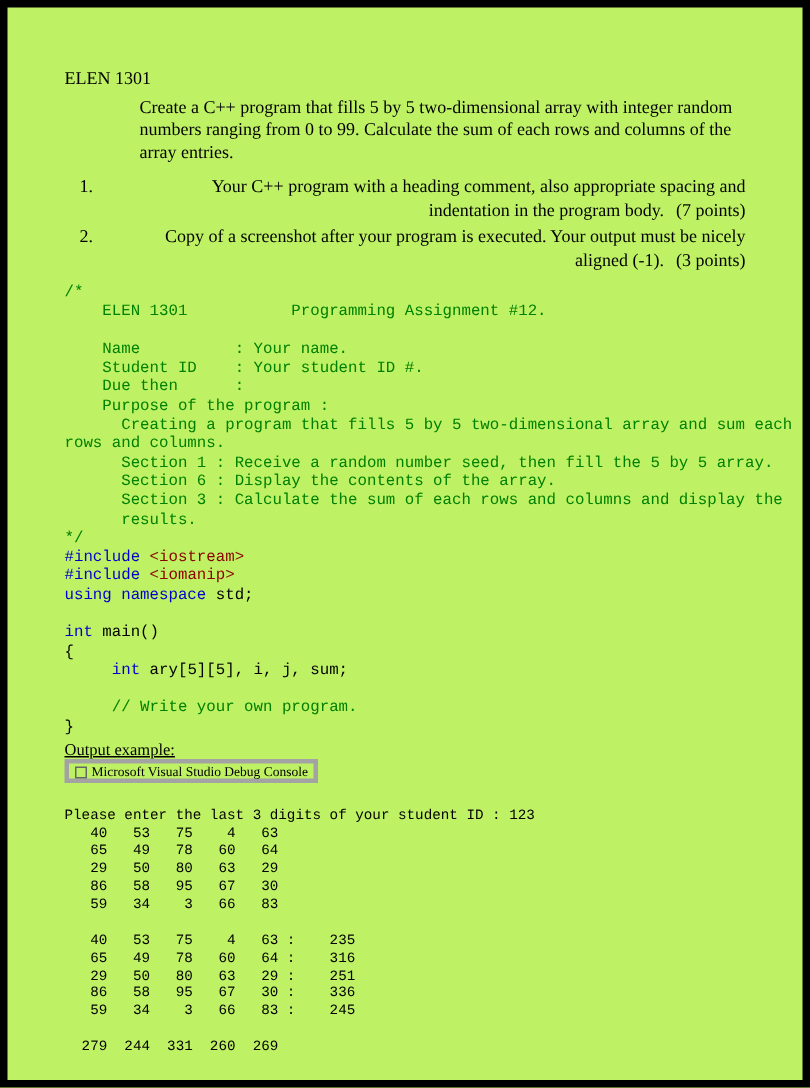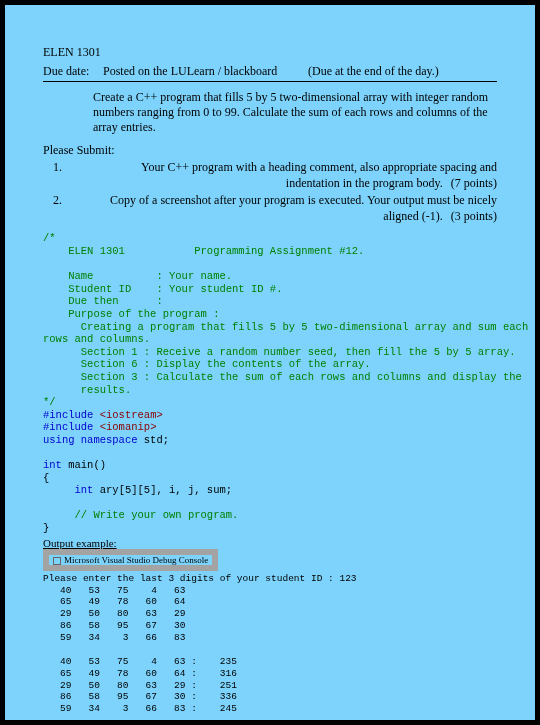--- a/index.html
+++ b/index.html
@@ -4,21 +4,21 @@
 <style>
   body {
     margin: 0;
     padding: 0;
     background: #000;
     font-family: "Times New Roman", Times, serif;
     font-size: 12px;
     color: #000;
   }
   .page {
-    background: #7dd3fc;
+    background: #bef264;
     width: 530px;
     height: 715px;
     margin: 5px auto;
     padding: 40px 38px 10px 38px;
     box-sizing: border-box;
     position: relative;
   }
   .header-row {
     display: flex;
     margin-bottom: 4px;
@@ -72,25 +72,25 @@
     margin-top: 0;
   }
   .console {
     font-family: Consolas, "Courier New", monospace;
     font-size: 9.5px;
     line-height: 1.25;
     margin-top: 0;
     white-space: pre;
   }
   .console-title {
-    border: 6px solid #a3a3a3;
+    border: 3px solid #a3a3a3;
     display: inline-block;
     padding: 0 4px;
     font-size: 9px;
-    margin-bottom: 2px;
+    margin-bottom: 16px;
   }
   .console-title::before {
     content: "";
     display: inline-block;
     width: 8px;
     height: 8px;
     border: 1px solid #666;
     margin-right: 3px;
     vertical-align: middle;
     box-sizing: border-box;
@@ -98,29 +98,23 @@
 </style>
 </head>
 <body>
 
 <div class="page">
 
   <div class="header-row">
     <div class="course">ELEN 1301</div>
   </div>
 
-  <div class="due-row">
-    <div class="due-label">Due date:</div>
-    <div class="due-posted">Posted on the LULearn / blackboard</div>
-    <div class="due-end">(Due at the end of the day.)</div>
-  </div>
 
   <div class="desc">Create a C++ program that fills 5 by 5 two-dimensional array with integer random numbers ranging from 0 to 99. Calculate the sum of each rows and columns of the array entries.</div>
 
-  <div class="submit-label">Please Submit:</div>
   <ol class="ol">
     <li>
       <div>Your C++ program with a heading comment, also appropriate spacing and</div>
       <div class="row">
         <span class="text">indentation in the program body.</span>
         <span class="pts">(7 points)</span>
       </div>
     </li>
     <li>
       <div>Copy of a screenshot after your program is executed. Your output must be nicely</div>

